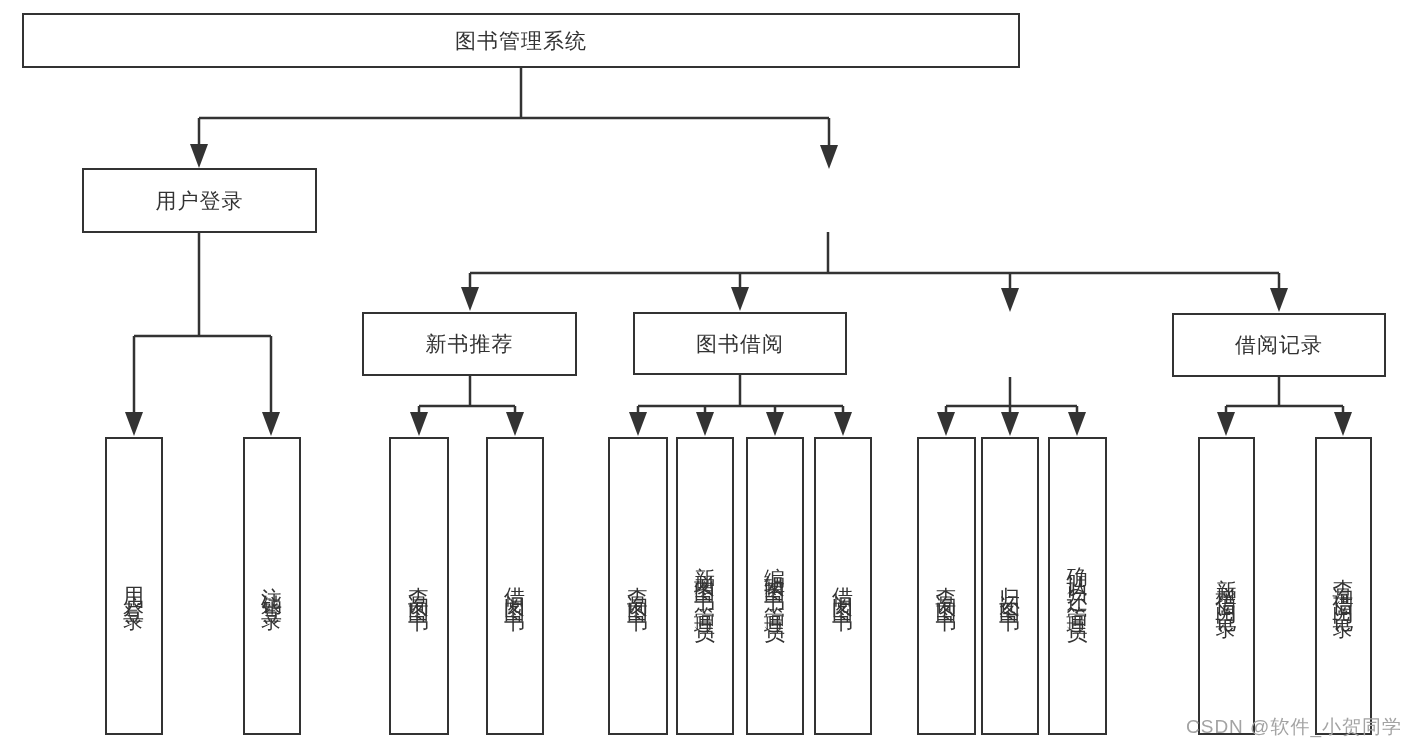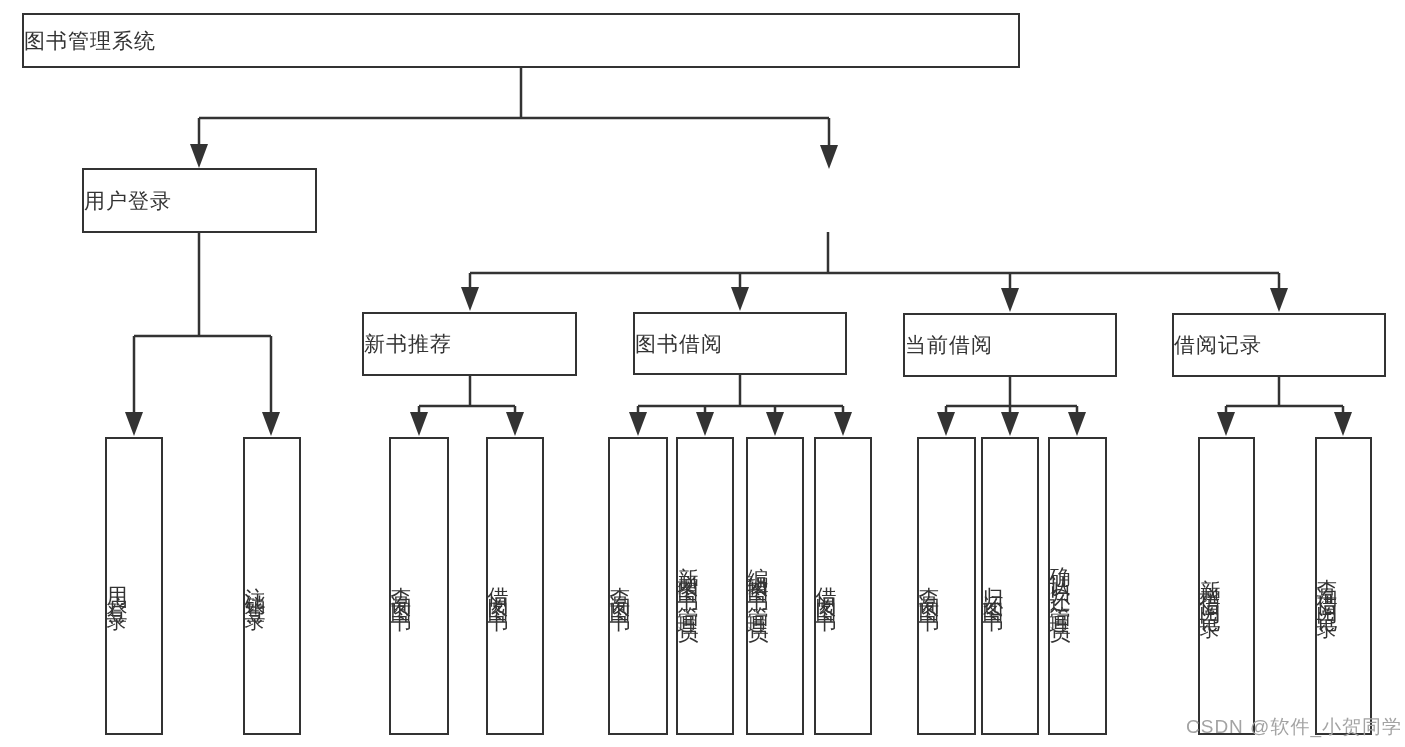--- a/index.html
+++ b/index.html
@@ -21,21 +21,21 @@
     width: 1405px; height: 747px;
     pointer-events: none;
   }
   .box {
     position: absolute;
     border: 2px solid #333333;
     background: #ffffff;
     box-sizing: border-box;
     display: flex;
     align-items: center;
-    justify-content: flex-start;
+    justify-content: center;
     color: #333333;
   }
   .box.h span {
     font-size: 21px;
     letter-spacing: 1px;
     white-space: nowrap;
   }
   .box.v span {
     writing-mode: vertical-rl;
     text-orientation: mixed;
@@ -145,23 +145,20 @@
   <div class="box h" style="left:82px; top:168px; width:235px; height:65px;">
     <span>用户登录</span>
   </div>
 
   <div class="box h" style="left:362px; top:312px; width:215px; height:64px;">
     <span>新书推荐</span>
   </div>
   <div class="box h" style="left:633px; top:312px; width:214px; height:63px;">
     <span>图书借阅</span>
   </div>
-  <div class="box h" style="left:903px; top:313px; width:214px; height:64px;">
-    <span>当前借阅</span>
-  </div>
   <div class="box h" style="left:1172px; top:313px; width:214px; height:64px;">
     <span>借阅记录</span>
   </div>
 
   <div class="box v" style="left:105px; top:437px; width:58px; height:298px;">
     <span>用户登录</span>
   </div>
   <div class="box v" style="left:243px; top:437px; width:58px; height:298px;">
     <span>注销登录</span>
   </div>

